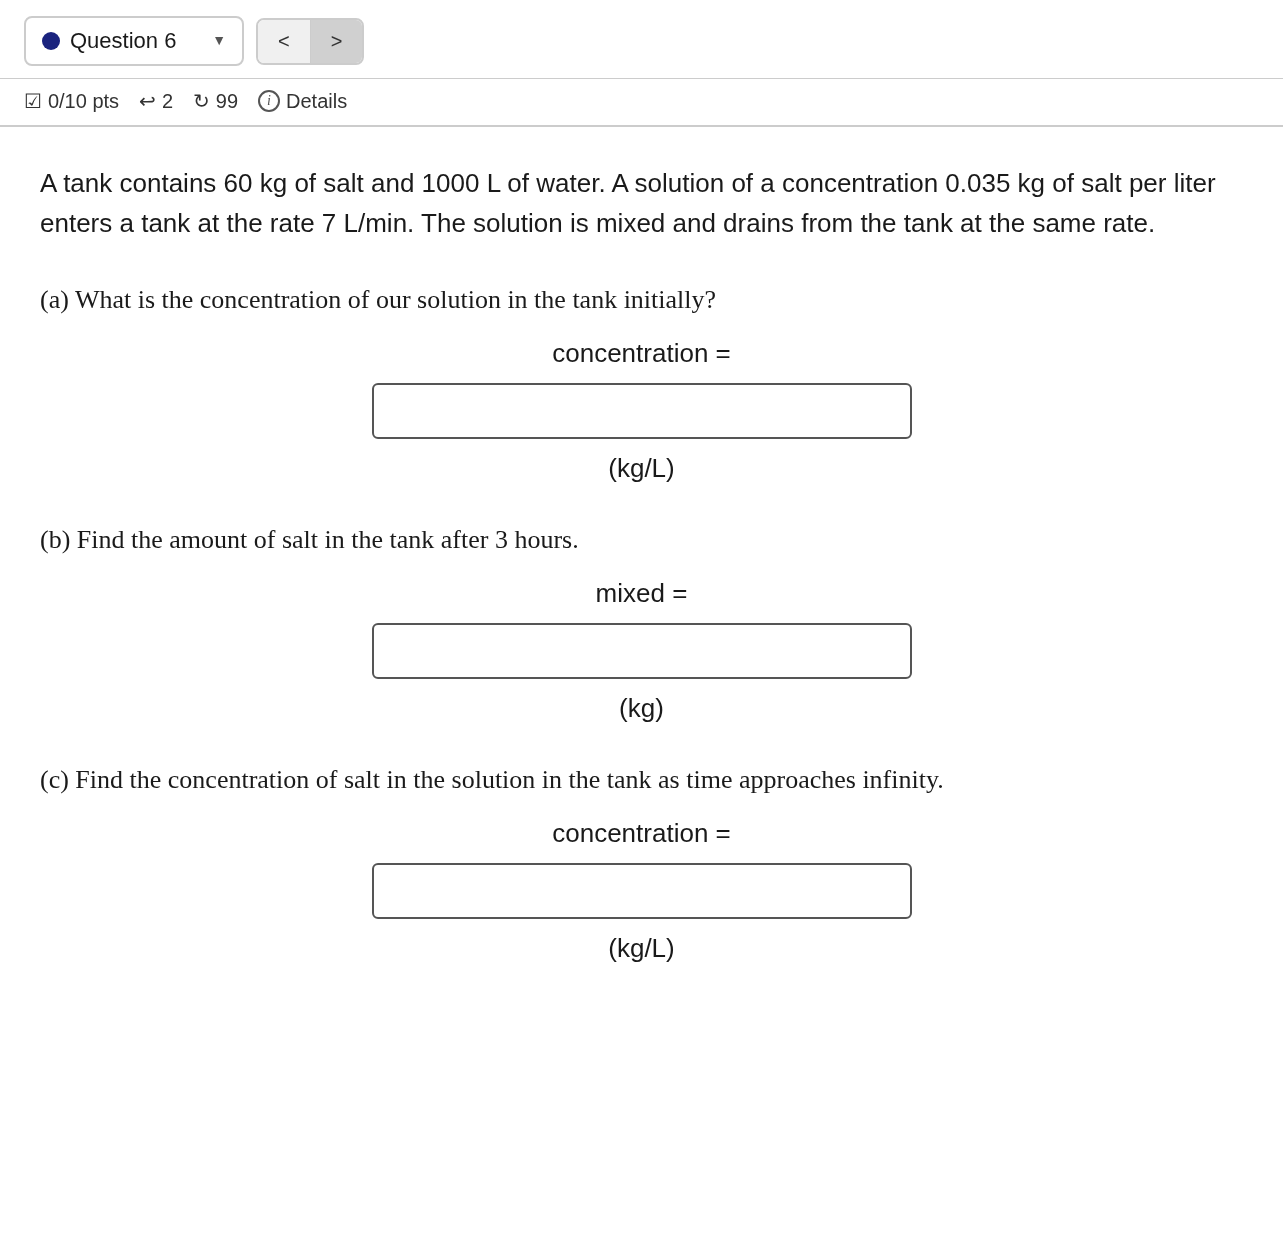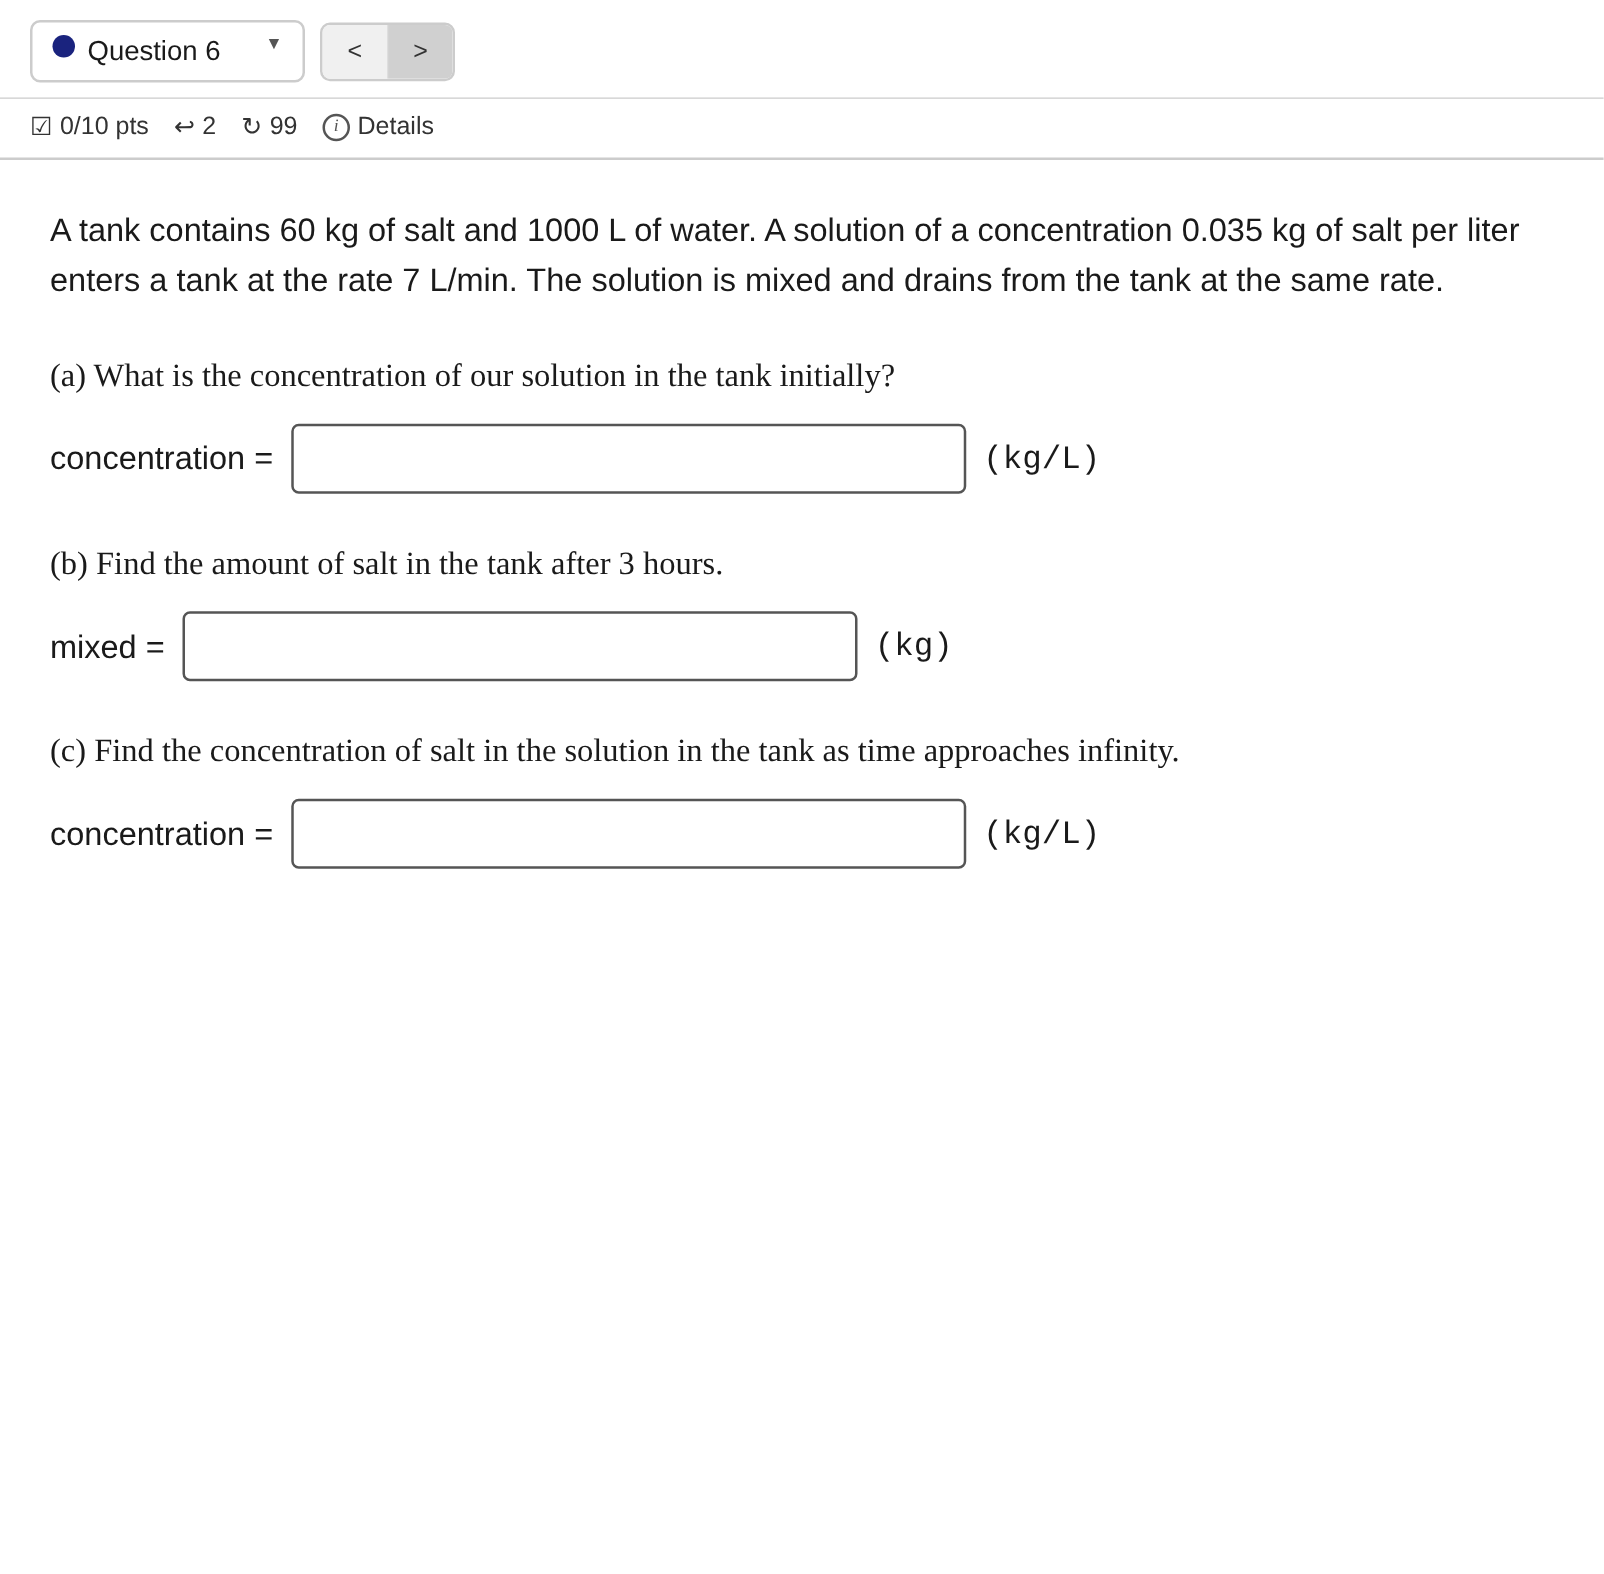--- a/index.html
+++ b/index.html
@@ -21,20 +21,21 @@
     .top-bar {
       border-bottom: 1px solid #cccccc;
       padding: 16px 24px 12px 24px;
       display: flex;
       align-items: center;
       gap: 12px;
     }
 
     .question-dropdown {
       display: flex;
+      align-items: center;
       gap: 10px;
       border: 2px solid #cccccc;
       border-radius: 8px;
       padding: 10px 16px;
       background: #fff;
       cursor: pointer;
       min-width: 220px;
     }
 
     .question-dot {
@@ -137,20 +138,21 @@
       line-height: 1.55;
       margin-bottom: 18px;
       font-family: Liberation Serif, serif;
     }
 
     .input-row {
       display: flex;
       align-items: center;
       gap: 14px;
       margin-top: 10px;
+      flex-direction: column;
     }
 
     .input-label {
       font-size: 26px;
       font-family: Arial, sans-serif;
       white-space: nowrap;
     }
 
     .answer-input {
       border: 2px solid #555;
@@ -158,21 +160,21 @@
       height: 56px;
       width: 540px;
       background: #fff;
       font-size: 22px;
       padding: 0 12px;
       outline: none;
     }
 
     .unit-label {
       font-size: 26px;
-      font-family: Liberation Mono, monospace;
+      font-family: Liberation Sans, sans-serif;
       white-space: nowrap;
       text-align: center;
     }
   </style>
 </head>
 <body>
 
 <div class="top-bar">
   <div class="question-dropdown">
     <div class="question-dot"></div>

